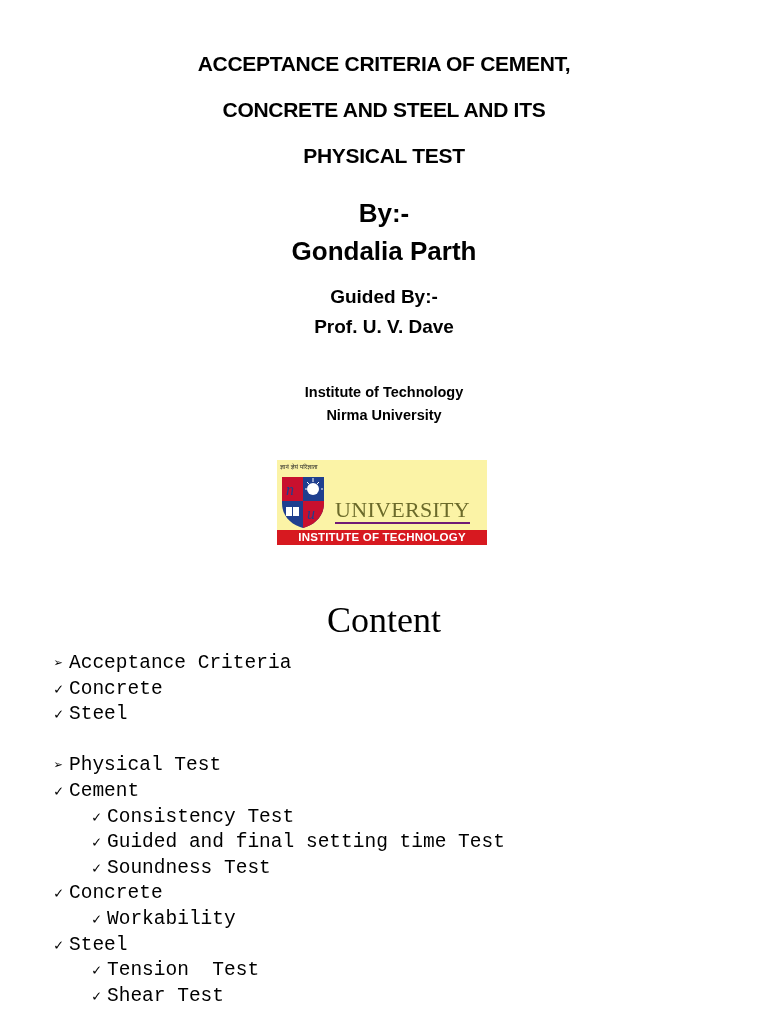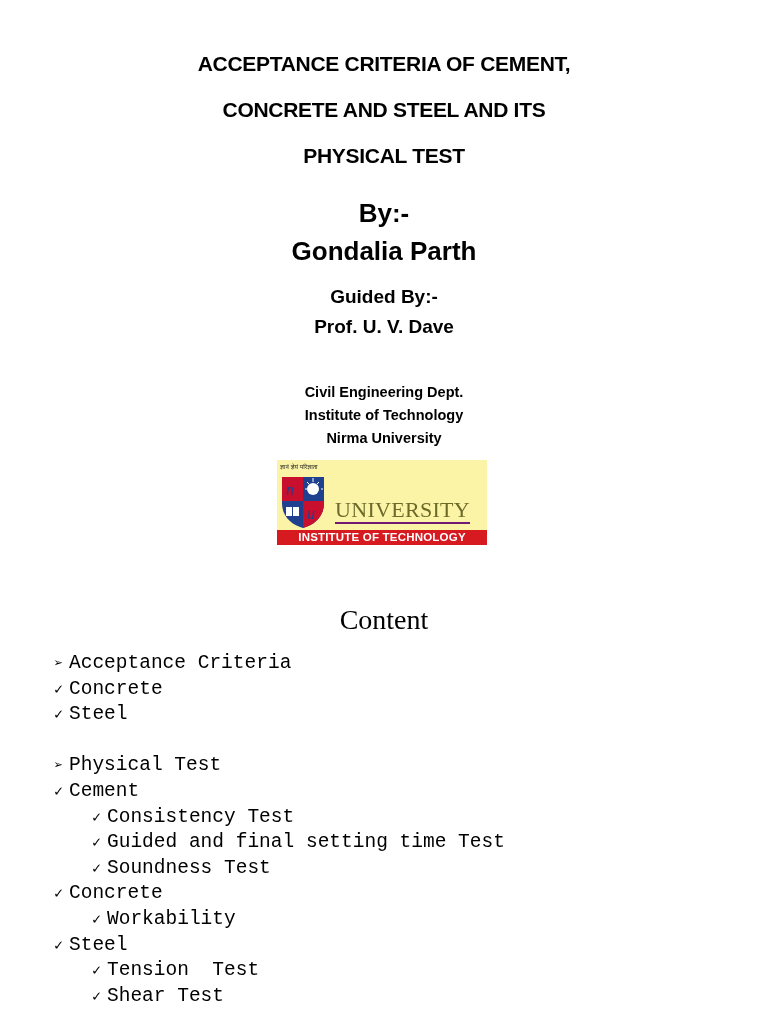--- a/index.html
+++ b/index.html
@@ -12,42 +12,41 @@
     .guided-label { top: 282px; font-size: 19px; line-height: 30px; }
     .guide { top: 312px; font-size: 19px; line-height: 30px; }
     .dept { top: 381px; font-size: 14.5px; line-height: 23px; }
     .logo { position: absolute; left: 277px; top: 460px; width: 210px; height: 85px; background: #fbf3a6; }
     .logo .shield { position: absolute; left: 3px; top: 13px; width: 46px; height: 56px; }
     .logo .tagline { position: absolute; left: 3px; top: 3px; font-size: 6px; font-family: "DejaVu Sans", sans-serif; color: #222; }
     .logo .nirma { position: absolute; left: 56px; top: 0px; font-family: "Liberation Serif", "DejaVu Serif", serif; font-size: 40px; font-weight: bold; color: #111; letter-spacing: 0px; line-height: 46px; }
     .logo .univ { position: absolute; left: 58px; top: 38px; font-family: "Liberation Serif", "DejaVu Serif", serif; font-size: 22px; color: #6b6a2a; line-height: 24px; border-bottom: 2px solid #701a75; letter-spacing: 0.3px; }
     .logo .bar { position: absolute; left: 0; top: 70px; width: 210px; height: 15px; background: #d71920; color: #fff; font-family: "Liberation Sans", sans-serif; font-weight: bold; font-size: 11.5px; text-align: center; line-height: 15px; letter-spacing: 0.2px; }
     .content-slide { position: absolute; left: 0; top: 590px; width: 768px; height: 434px; }
-    .content-title { position: absolute; left: 0; width: 768px; top: 10px; text-align: center; font-family: "Liberation Serif", "DejaVu Serif", serif; font-size: 28px; line-height: 40px; }
+    .content-title { position: absolute; left: 0; width: 768px; top: 10px; text-align: center; font-family: "Liberation Serif", "DejaVu Serif", serif; font-size: 36px; line-height: 40px; }
     .content-list { position: absolute; left: 54px; top: 60px; margin: 0; padding: 0; list-style: none; font-family: "Liberation Serif", "DejaVu Serif", serif; font-size: 19.5px; }
     .content-list li { height: 25.6px; line-height: 27px; white-space: nowrap; font-family: Liberation Mono, monospace; }
     .content-list li.gap { height: 25.6px; }
     .content-list li.l2 { padding-left: 38px; }
     .bullet { display: inline-block; width: 15px; font-size: 15px; }
   </style>
 </head>
 <body>
 
 <section class="title-slide">
   <div class="sans main-title">
     <div>ACCEPTANCE CRITERIA OF CEMENT,</div>
     <div>CONCRETE AND STEEL AND ITS</div>
     <div>PHYSICAL TEST</div>
   </div>
   <div class="sans by-label">By:-</div>
   <div class="sans author">Gondalia Parth</div>
   <div class="sans guided-label">Guided By:-</div>
   <div class="sans guide">Prof. U. V. Dave</div>
   <div class="sans dept">
-    <div>Civil Engineering Dept.</div>
     <div>Institute of Technology</div>
     <div>Nirma University</div>
   </div>
 
   <div class="logo">
     <span class="tagline">ज्ञानं ज्ञेयं परिज्ञाता</span>
     <svg class="shield" viewBox="0 0 46 56">
       <path d="M2 4 H44 V30 C44 44 34 52 23 55 C12 52 2 44 2 30 Z" fill="#1f3f8f"></path>
       <path d="M2 4 H23 V28 H2 Z" fill="#c8102e"></path>
       <path d="M23 28 H44 V30 C44 44 34 52 23 55 Z" fill="#c8102e"></path>

